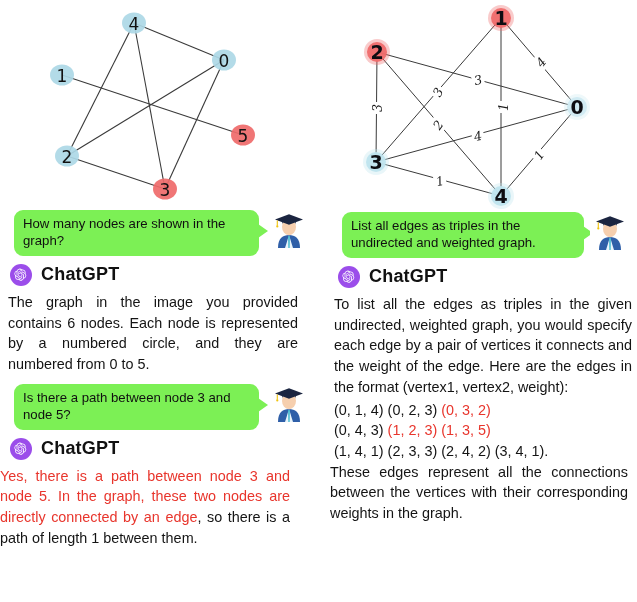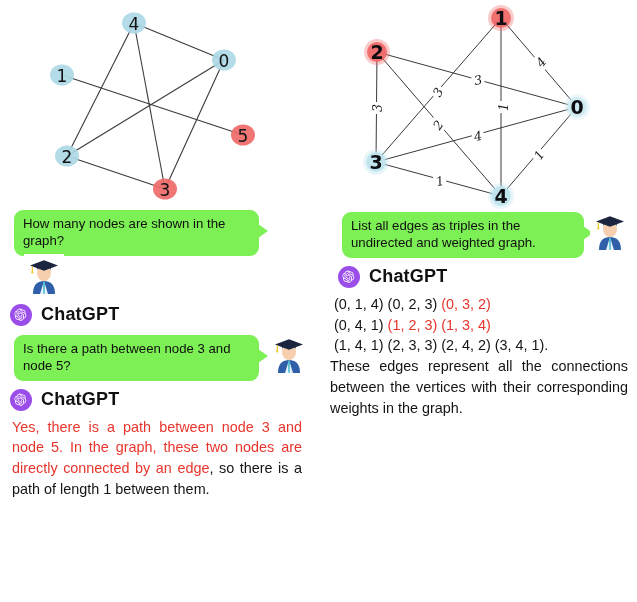--- a/index.html
+++ b/index.html
@@ -91,21 +91,21 @@
           <text x="67" y="162.5" text-anchor="middle" font-family="&quot;DejaVu Sans&quot;, sans-serif" font-size="17" fill="#111">2</text>
           <ellipse cx="165" cy="189" rx="12" ry="10.5" fill="#ef6a6a" opacity="0.92"></ellipse>
           <text x="165" y="195.5" text-anchor="middle" font-family="&quot;DejaVu Sans&quot;, sans-serif" font-size="17" fill="#111">3</text>
           <ellipse cx="134" cy="23" rx="12" ry="10.5" fill="#add8e6" opacity="0.92"></ellipse>
           <text x="134" y="29.5" text-anchor="middle" font-family="&quot;DejaVu Sans&quot;, sans-serif" font-size="17" fill="#111">4</text>
           <ellipse cx="243" cy="135" rx="12" ry="10.5" fill="#ef6a6a" opacity="0.92"></ellipse>
           <text x="243" y="141.5" text-anchor="middle" font-family="&quot;DejaVu Sans&quot;, sans-serif" font-size="17" fill="#111">5</text>
         </svg>
     </div>
 
-    <div class="qrow" style="margin:2px 0 0 14px;width:300px;flex-direction:column;">
+    <div class="qrow" style="margin:2px 0 0 14px;width:300px;">
       <div class="bubble" style="width:245px;min-height:38px;">How many nodes are shown in the graph?</div>
       <div class="avatar">
         <svg viewBox="0 0 40 40" width="40" height="40">
           <rect x="0" y="0" width="40" height="40" fill="#ffffff"></rect>
           <path d="M9 40 C9 30 14 27 20 27 C26 27 31 30 31 40 Z" fill="#2f5fa8"></path>
           <path d="M20 27 L16 40 L24 40 Z" fill="#e8f4fb"></path>
           <path d="M19.2 28 L20.8 28 L20.6 40 L19.4 40 Z" fill="#32b3c9"></path>
           <ellipse cx="20" cy="19" rx="7" ry="8.2" fill="#f6cfae"></ellipse>
           <path d="M13.3 16.5 C13.3 11 27 11 26.8 16.5 L26.8 13.6 C26.8 10.5 13.3 10.4 13.3 13.8 Z" fill="#1b2540"></path>
           <path d="M6 11.5 L20 6.2 L34 11.5 L20 16.8 Z" fill="#1b2540"></path>
@@ -118,20 +118,21 @@
     <div class="gptrow" style="margin-left:10px;">
       <div class="gptlogo">
         <svg viewBox="0 0 24 24" width="22" height="22">
           <circle cx="12" cy="12" r="12" fill="#9b4dea"></circle>
           <path d="M16.9 10.4a3.3 3.3 0 0 0-.28-2.7 3.33 3.33 0 0 0-3.58-1.6 3.3 3.3 0 0 0-5.6 1.19 3.31 3.31 0 0 0-2.2 1.6 3.33 3.33 0 0 0 .4 3.9 3.3 3.3 0 0 0 .28 2.71 3.33 3.33 0 0 0 3.58 1.6 3.29 3.29 0 0 0 5.6-1.19 3.31 3.31 0 0 0 2.2-1.6 3.33 3.33 0 0 0-.4-3.91Zm-5 6.9a2.47 2.47 0 0 1-1.59-.58l.08-.05 2.64-1.52a.43.43 0 0 0 .22-.38v-3.72l1.11.65v3.07a2.49 2.49 0 0 1-2.46 2.53Zm-5.32-2.27a2.47 2.47 0 0 1-.3-1.66l.08.05 2.65 1.53a.43.43 0 0 0 .43 0l3.23-1.87v1.29l-2.69 1.55a2.49 2.49 0 0 1-3.4-.89Zm-.69-5.73a2.47 2.47 0 0 1 1.3-1.09v3.12a.42.42 0 0 0 .21.37l3.22 1.86-1.12.65-2.66-1.54a2.49 2.49 0 0 1-.95-3.37Zm9.2 2.14-3.23-1.88 1.11-.64 2.66 1.54a2.48 2.48 0 0 1-.38 4.48v-3.13a.43.43 0 0 0-.16-.37Zm1.11-1.67-.08-.05-2.64-1.54a.43.43 0 0 0-.44 0L9.78 10.1V8.81l2.69-1.55a2.48 2.48 0 0 1 3.69 2.57Zm-7 2.58-1.12-.64V8.64a2.48 2.48 0 0 1 4.07-1.91l-.08.05-2.64 1.52a.43.43 0 0 0-.22.38Zm.6-1.31L11.24 10l1.44.83v1.67l-1.44.83-1.44-.83Z" fill="#ffffff"></path>
         </svg>
       </div>
       <div class="gptname">ChatGPT</div>
     </div>
 
+    <p class="answer" style="width:290px;margin-left:8px;">The graph in the image you provided contains 6 nodes. Each node is represented by a numbered circle, and they are numbered from 0 to 5.</p>
 
     <div class="qrow" style="margin:9px 0 0 14px;width:300px;">
       <div class="bubble" style="width:245px;min-height:38px;">Is there a path between node 3 and node 5?</div>
       <div class="avatar">
         <svg viewBox="0 0 40 40" width="40" height="40">
           <rect x="0" y="0" width="40" height="40" fill="#ffffff"></rect>
           <path d="M9 40 C9 30 14 27 20 27 C26 27 31 30 31 40 Z" fill="#2f5fa8"></path>
           <path d="M20 27 L16 40 L24 40 Z" fill="#e8f4fb"></path>
           <path d="M19.2 28 L20.8 28 L20.6 40 L19.4 40 Z" fill="#32b3c9"></path>
           <ellipse cx="20" cy="19" rx="7" ry="8.2" fill="#f6cfae"></ellipse>
@@ -146,21 +147,21 @@
     <div class="gptrow" style="margin-left:10px;">
       <div class="gptlogo">
         <svg viewBox="0 0 24 24" width="22" height="22">
           <circle cx="12" cy="12" r="12" fill="#9b4dea"></circle>
           <path d="M16.9 10.4a3.3 3.3 0 0 0-.28-2.7 3.33 3.33 0 0 0-3.58-1.6 3.3 3.3 0 0 0-5.6 1.19 3.31 3.31 0 0 0-2.2 1.6 3.33 3.33 0 0 0 .4 3.9 3.3 3.3 0 0 0 .28 2.71 3.33 3.33 0 0 0 3.58 1.6 3.29 3.29 0 0 0 5.6-1.19 3.31 3.31 0 0 0 2.2-1.6 3.33 3.33 0 0 0-.4-3.91Zm-5 6.9a2.47 2.47 0 0 1-1.59-.58l.08-.05 2.64-1.52a.43.43 0 0 0 .22-.38v-3.72l1.11.65v3.07a2.49 2.49 0 0 1-2.46 2.53Zm-5.32-2.27a2.47 2.47 0 0 1-.3-1.66l.08.05 2.65 1.53a.43.43 0 0 0 .43 0l3.23-1.87v1.29l-2.69 1.55a2.49 2.49 0 0 1-3.4-.89Zm-.69-5.73a2.47 2.47 0 0 1 1.3-1.09v3.12a.42.42 0 0 0 .21.37l3.22 1.86-1.12.65-2.66-1.54a2.49 2.49 0 0 1-.95-3.37Zm9.2 2.14-3.23-1.88 1.11-.64 2.66 1.54a2.48 2.48 0 0 1-.38 4.48v-3.13a.43.43 0 0 0-.16-.37Zm1.11-1.67-.08-.05-2.64-1.54a.43.43 0 0 0-.44 0L9.78 10.1V8.81l2.69-1.55a2.48 2.48 0 0 1 3.69 2.57Zm-7 2.58-1.12-.64V8.64a2.48 2.48 0 0 1 4.07-1.91l-.08.05-2.64 1.52a.43.43 0 0 0-.22.38Zm.6-1.31L11.24 10l1.44.83v1.67l-1.44.83-1.44-.83Z" fill="#ffffff"></path>
         </svg>
       </div>
       <div class="gptname">ChatGPT</div>
     </div>
 
-    <p class="answer" style="width:290px;margin-left:12px;">
+    <p class="answer" style="width:290px;margin-left:0;">
       <span class="red">Yes, there is a path between node 3 and node 5. In the graph, these two nodes are directly connected by an edge</span><span class="blk">, so there is a path of length 1 between them.</span>
     </p>
   </div>
 
   <div class="col col-right">
 
     <div class="figure" style="height:212px;">
       <svg id="svg-right" width="307" height="212" viewBox="330 0 307 212">
           <line x1="501" y1="18" x2="577" y2="107" stroke="#3a3a3a" stroke-width="1"></line>
           <line x1="501" y1="18" x2="376" y2="162" stroke="#3a3a3a" stroke-width="1"></line>
@@ -227,22 +228,23 @@
     <div class="gptrow" style="margin-left:8px;">
       <div class="gptlogo">
         <svg viewBox="0 0 24 24" width="22" height="22">
           <circle cx="12" cy="12" r="12" fill="#9b4dea"></circle>
           <path d="M16.9 10.4a3.3 3.3 0 0 0-.28-2.7 3.33 3.33 0 0 0-3.58-1.6 3.3 3.3 0 0 0-5.6 1.19 3.31 3.31 0 0 0-2.2 1.6 3.33 3.33 0 0 0 .4 3.9 3.3 3.3 0 0 0 .28 2.71 3.33 3.33 0 0 0 3.58 1.6 3.29 3.29 0 0 0 5.6-1.19 3.31 3.31 0 0 0 2.2-1.6 3.33 3.33 0 0 0-.4-3.91Zm-5 6.9a2.47 2.47 0 0 1-1.59-.58l.08-.05 2.64-1.52a.43.43 0 0 0 .22-.38v-3.72l1.11.65v3.07a2.49 2.49 0 0 1-2.46 2.53Zm-5.32-2.27a2.47 2.47 0 0 1-.3-1.66l.08.05 2.65 1.53a.43.43 0 0 0 .43 0l3.23-1.87v1.29l-2.69 1.55a2.49 2.49 0 0 1-3.4-.89Zm-.69-5.73a2.47 2.47 0 0 1 1.3-1.09v3.12a.42.42 0 0 0 .21.37l3.22 1.86-1.12.65-2.66-1.54a2.49 2.49 0 0 1-.95-3.37Zm9.2 2.14-3.23-1.88 1.11-.64 2.66 1.54a2.48 2.48 0 0 1-.38 4.48v-3.13a.43.43 0 0 0-.16-.37Zm1.11-1.67-.08-.05-2.64-1.54a.43.43 0 0 0-.44 0L9.78 10.1V8.81l2.69-1.55a2.48 2.48 0 0 1 3.69 2.57Zm-7 2.58-1.12-.64V8.64a2.48 2.48 0 0 1 4.07-1.91l-.08.05-2.64 1.52a.43.43 0 0 0-.22.38Zm.6-1.31L11.24 10l1.44.83v1.67l-1.44.83-1.44-.83Z" fill="#ffffff"></path>
         </svg>
       </div>
       <div class="gptname">ChatGPT</div>
     </div>
 
+    <p class="answer" style="width:298px;margin-left:4px;">To list all the edges as triples in the given undirected, weighted graph, you would specify each edge by a pair of vertices it connects and the weight of the edge. Here are the edges in the format (vertex1, vertex2, weight):</p>
 
     <div class="lines" id="edge-lines" style="width:298px;margin-left:4px;">
         <div><span>(0, 1, 4) (0, 2, 3) </span><span class="red">(0, 3, 2)</span></div>
-        <div><span>(0, 4, 1) </span><span class="red">(1, 2, 3) (1, 3, 4)</span></div>
+        <div><span>(0, 4, 3) </span><span class="red">(1, 2, 3) (1, 3, 5)</span></div>
         <div><span>(1, 4, 1) (2, 3, 3) (2, 4, 2) (3, 4, 1).</span></div>
       </div>
 
     <p class="answer" style="width:298px;margin-left:0;">These edges represent all the connections between the vertices with their corresponding weights in the graph.</p>
   </div>
 </div>
 
 </body></html>

